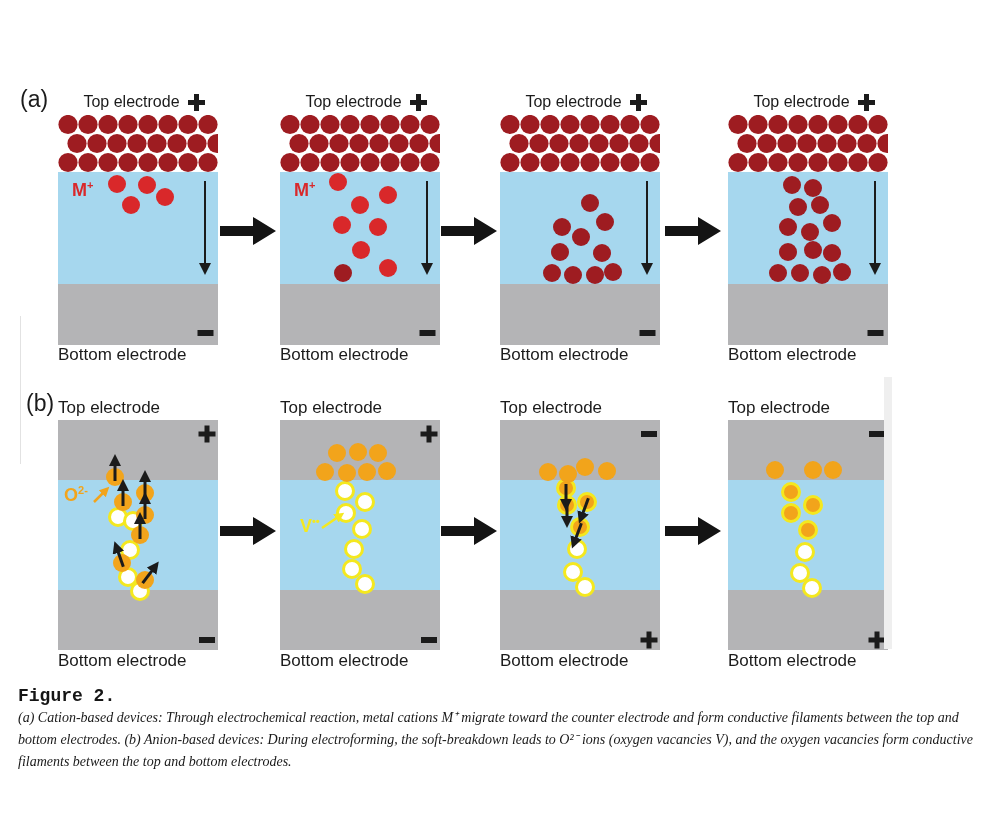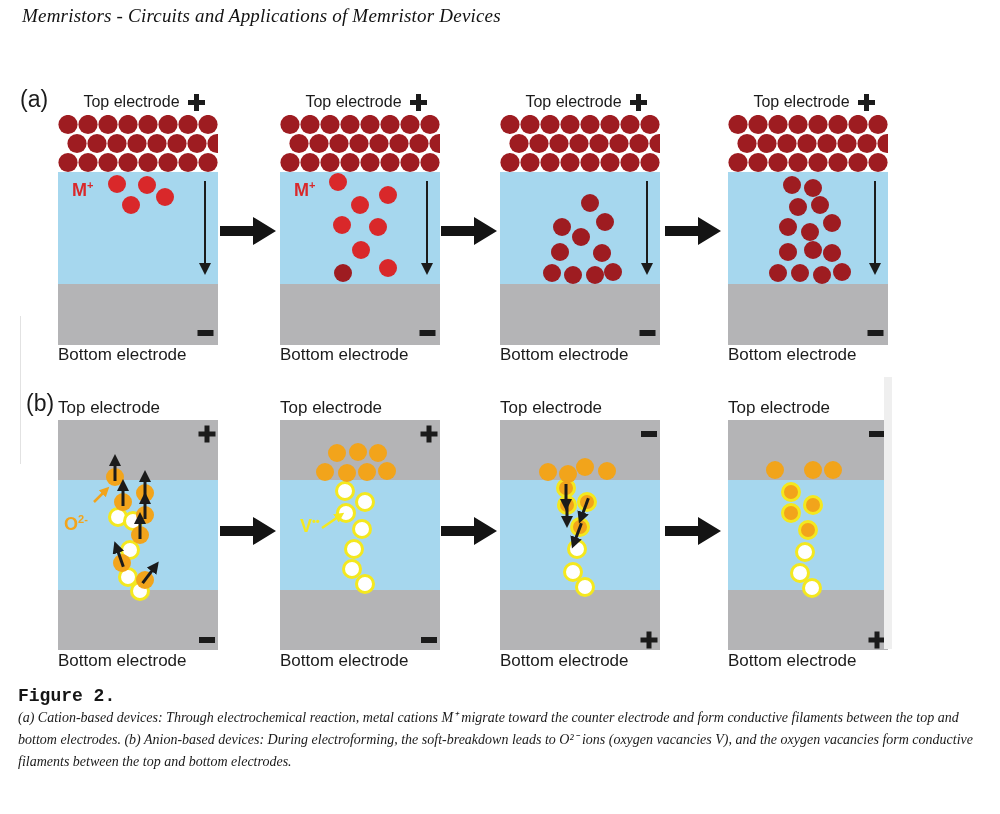--- a/index.html
+++ b/index.html
@@ -38,21 +38,20 @@
       </marker>
       <marker id="aho" markerWidth="6" markerHeight="6" refX="1" refY="2" orient="auto" markerUnits="strokeWidth">
         <path d="M0,0 L4,2 L0,4 Z" fill="#f2a41b"></path>
       </marker>
       <marker id="ahy" markerWidth="6" markerHeight="6" refX="1" refY="2" orient="auto" markerUnits="strokeWidth">
         <path d="M0,0 L4,2 L0,4 Z" fill="#f4e81f"></path>
       </marker>
     </defs>
   </svg>
 
-  <div class="header">Memristors - Circuits and Applications of Memristor Devices</div>
 
   <div id="figure-canvas" class="abs" style="left:0;top:0;width:1000px;height:680px;">
       <div class="abs row-label" style="left: 20px; top: 86px;">(a)</div>
       <div class="abs label-line" style="left: 58px; top: 91px;">
         <span>Top electrode</span>
         <span class="shape-plus"></span>
       </div>
       <svg width="160" height="230" style="position: absolute; left: 58px; top: 115px;">
         <rect x="0" y="57" width="160" height="112" fill="#a6d7ee"></rect>
         <rect x="0" y="169" width="160" height="61" fill="#b4b4b6"></rect>
@@ -257,21 +256,21 @@
         <line x1="65" y1="86" x2="65" y2="68" stroke="#1b1b1b" stroke-width="3" marker-end="url(#ahs)"></line>
         <line x1="87" y1="77" x2="87" y2="59" stroke="#1b1b1b" stroke-width="3" marker-end="url(#ahs)"></line>
         <line x1="87" y1="99" x2="87" y2="81" stroke="#1b1b1b" stroke-width="3" marker-end="url(#ahs)"></line>
         <line x1="82" y1="119" x2="82" y2="101" stroke="#1b1b1b" stroke-width="3" marker-end="url(#ahs)"></line>
         <line x1="65.32" y1="146.76" x2="59.38" y2="129.84" stroke="#1b1b1b" stroke-width="3" marker-end="url(#ahs)"></line>
         <line x1="84.6" y1="163.2" x2="95.4" y2="148.8" stroke="#1b1b1b" stroke-width="3" marker-end="url(#ahs)"></line>
         <path d="M149,5.5 L149,22.5 M140.5,14 L157.5,14" stroke="#1b1b1b" stroke-width="5" fill="none"></path>
         <rect x="141" y="217" width="16" height="6" fill="#1b1b1b"></rect>
         <line x1="36" y1="82" x2="46" y2="72" stroke="#f2a41b" stroke-width="2.5" marker-end="url(#aho)"></line>
       </svg>
-      <div class="abs ion-label" style="left: 64px; top: 485px; color: rgb(242, 164, 27); margin-top: 29px;"><span>O</span><sup>2-</sup></div>
+      <div class="abs ion-label" style="left: 64px; top: 485px; color: rgb(242, 164, 27);"><span>O</span><sup>2-</sup></div>
       <div class="abs elec-label" style="left: 58px; top: 651px;">Bottom electrode</div>
       <div class="abs elec-label" style="left: 280px; top: 398px;">Top electrode</div>
       <svg width="160" height="230" style="position: absolute; left: 280px; top: 420px;">
         <rect x="0" y="0" width="160" height="230" fill="#b4b4b6"></rect>
         <rect x="0" y="60" width="160" height="110" fill="#a6d7ee"></rect>
         <circle cx="65" cy="71" r="8.5" fill="#ffffff" stroke="#f4e81f" stroke-width="3"></circle>
         <circle cx="85" cy="82" r="8.5" fill="#ffffff" stroke="#f4e81f" stroke-width="3"></circle>
         <circle cx="66" cy="93" r="8.5" fill="#ffffff" stroke="#f4e81f" stroke-width="3"></circle>
         <circle cx="82" cy="109" r="8.5" fill="#ffffff" stroke="#f4e81f" stroke-width="3"></circle>
         <circle cx="74" cy="129" r="8.5" fill="#ffffff" stroke="#f4e81f" stroke-width="3"></circle>

